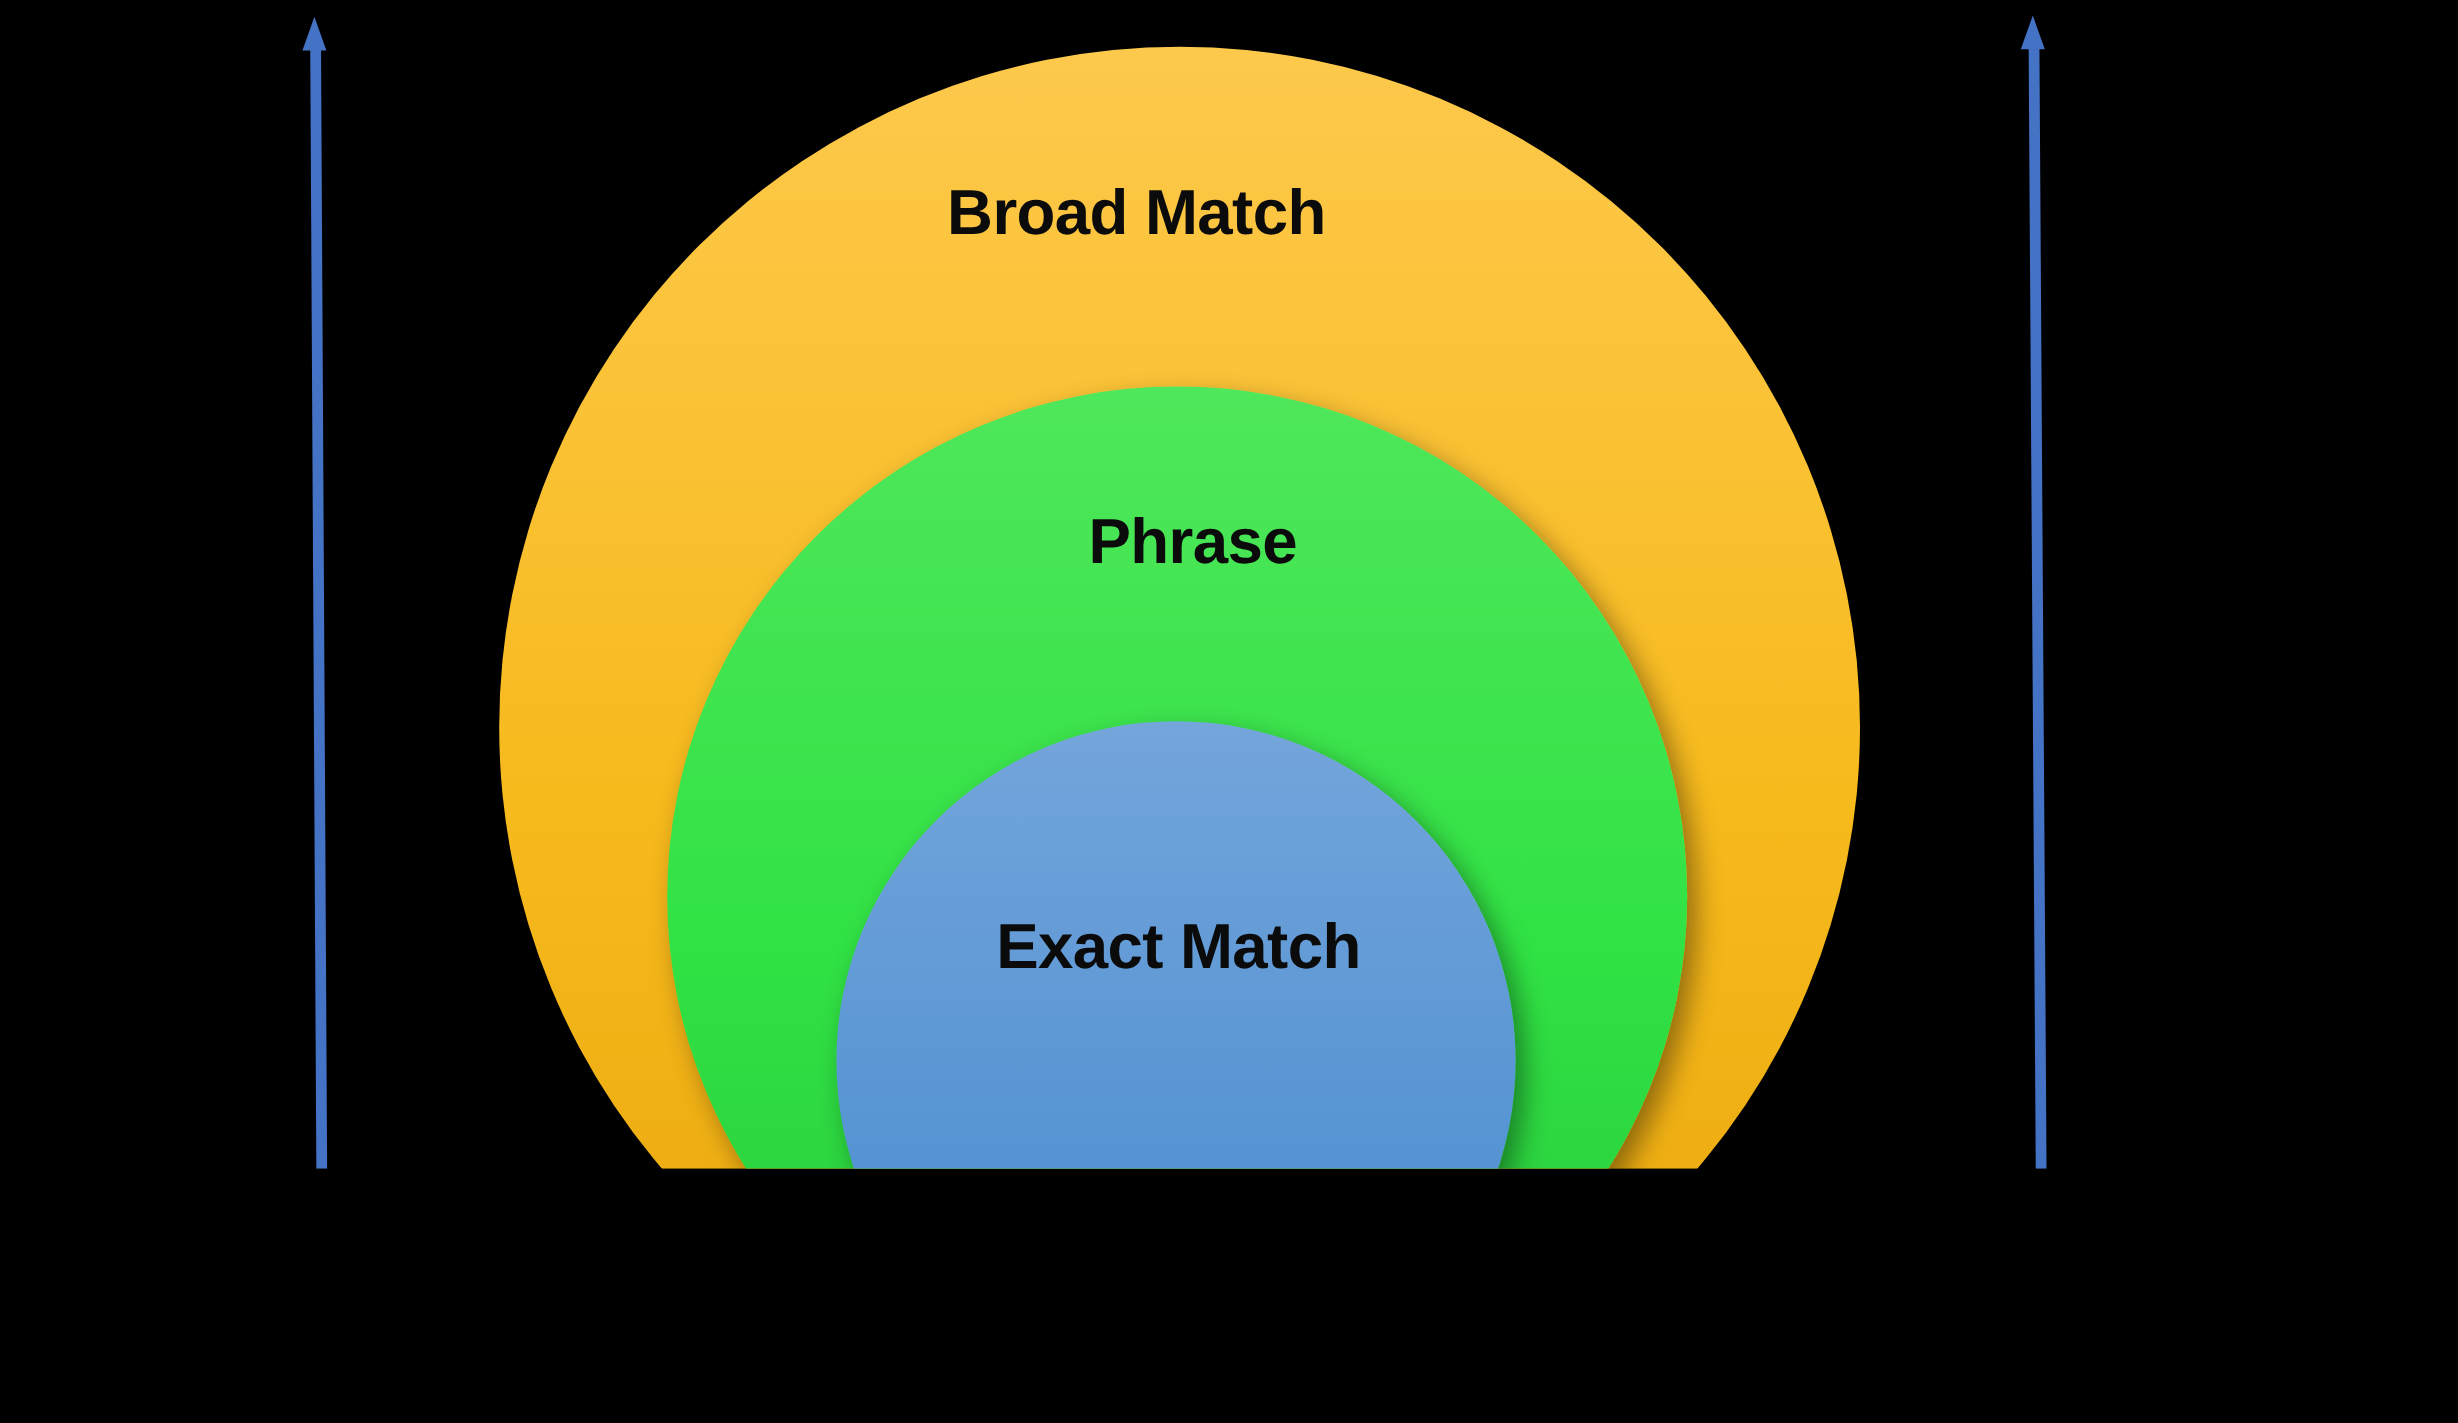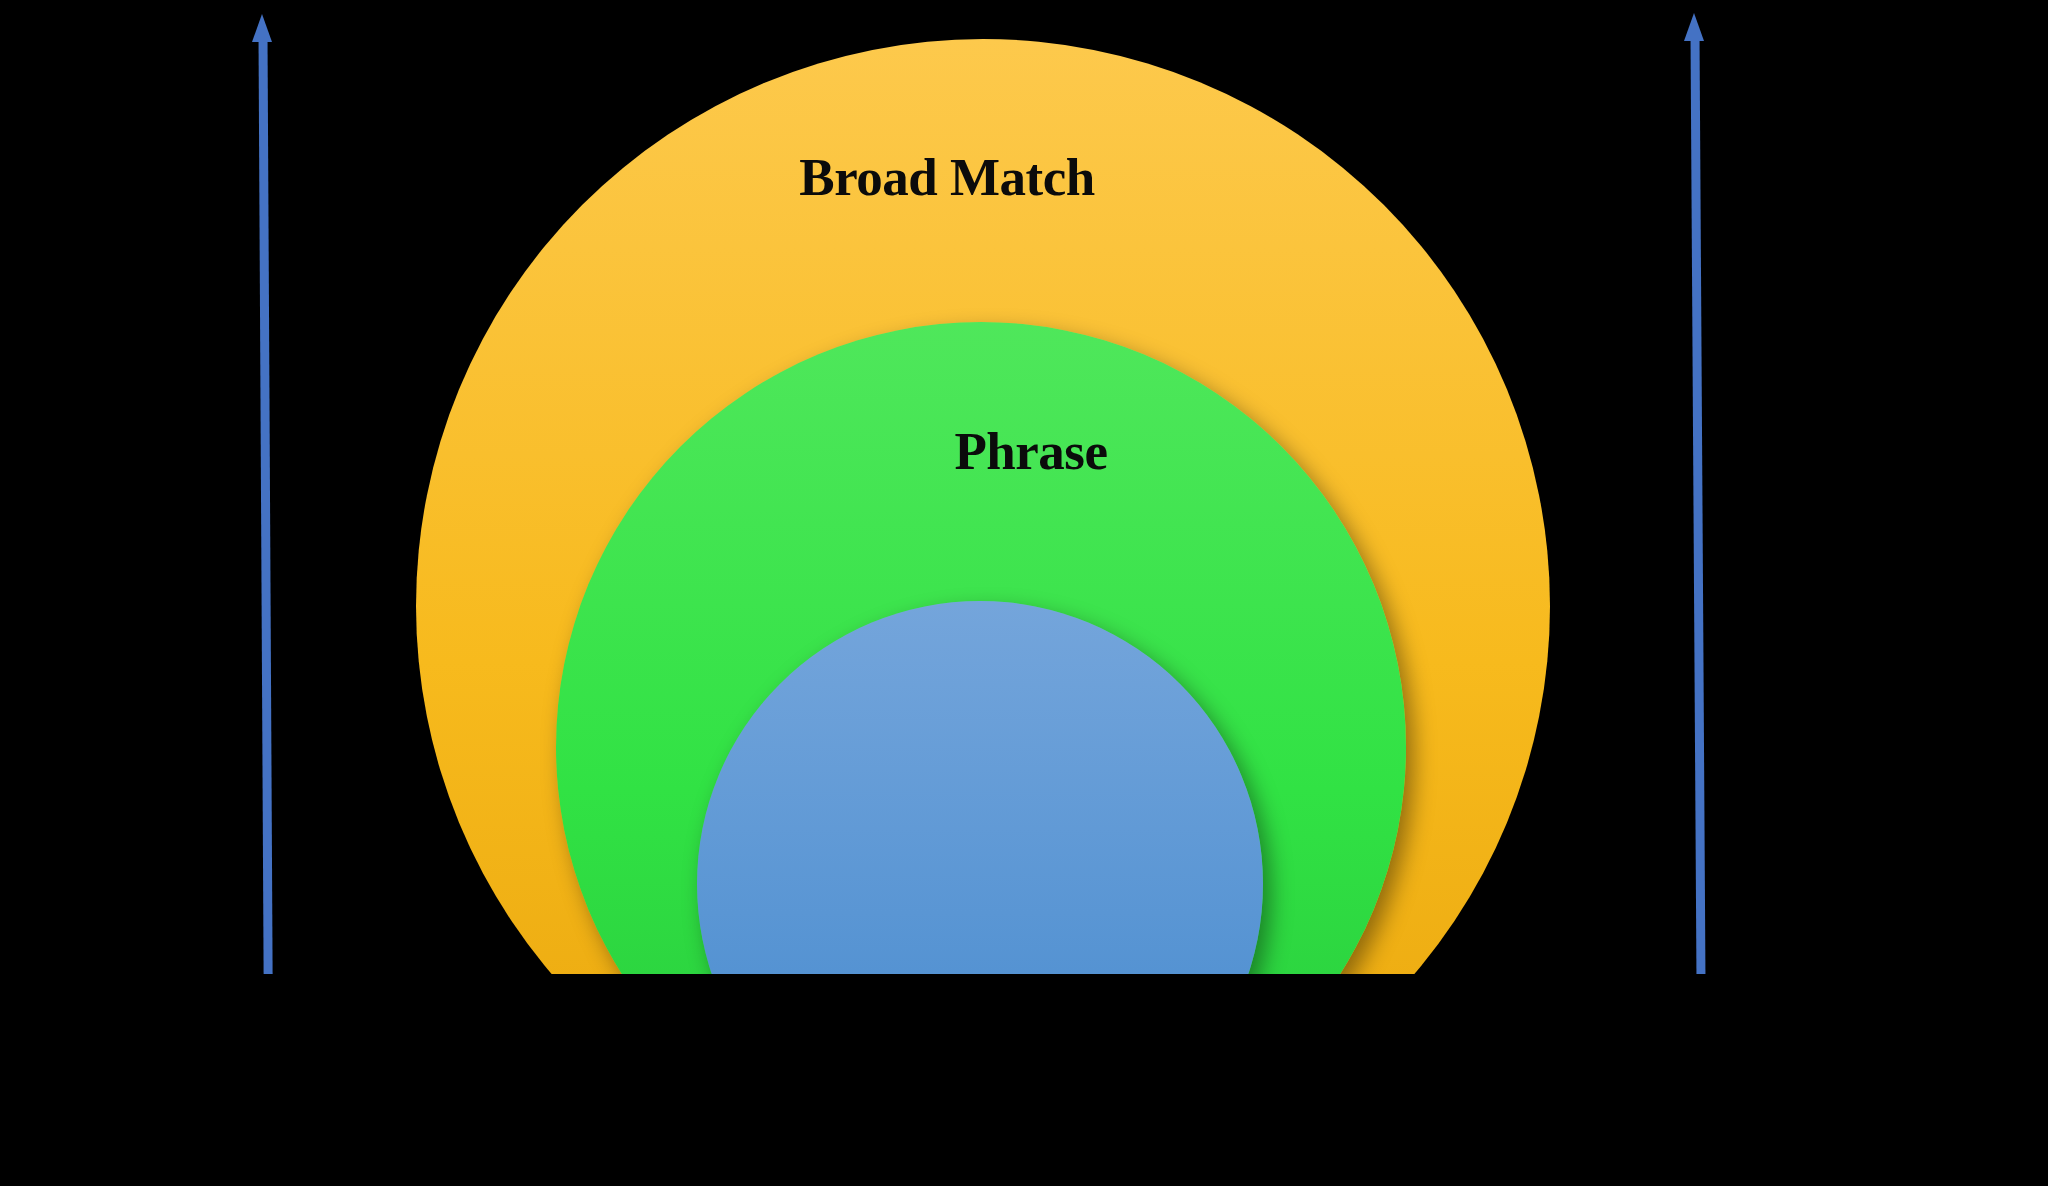--- a/index.html
+++ b/index.html
@@ -6,21 +6,21 @@
     margin: 0;
     padding: 0;
     background: #000;
   }
   .page {
     position: relative;
     width: 2048px;
     height: 974px;
     background: #000000;
     overflow: hidden;
-    font-family: Liberation Serif, serif;
+    font-family: Liberation Sans, sans-serif;
   }
   .circle {
     position: absolute;
     border-radius: 50%;
   }
   .circle.broad {
     left: 416px;
     top: 39px;
     width: 1134px;
     height: 1134px;
@@ -44,21 +44,21 @@
     transform: translate(-50%, -50%);
     color: #0b0b0b;
     font-weight: bold;
     font-size: 53px;
     letter-spacing: -0.5px;
     white-space: nowrap;
     text-align: center;
     line-height: 1.16;
   }
   .label.broad-label { left: 947px; top: 178px; }
-  .label.phrase-label { left: 1031px; top: 452px; }
+  .label.phrase-label { left: 994px; top: 452px; }
   .label.exact-label { left: 982px; top: 789px; }
   .arrow-svg {
     position: absolute;
     top: 0;
     height: 1186px;
     width: 52px;
   }
   .arrow-svg.left-arrow { left: 240px; }
   .arrow-svg.right-arrow { left: 1672px; }
 </style>
@@ -84,14 +84,15 @@
   <div class="circle phrase" style="background: linear-gradient(rgb(79, 231, 91) 0%, rgb(49, 226, 68) 55%, rgb(40, 201, 60) 100%);"></div>
 
   <div class="circle exact" style="background: linear-gradient(rgb(116, 165, 219) 0%, rgb(90, 150, 212) 55%, rgb(68, 137, 206) 100%);"></div>
 
   <div class="label broad-label" style="color: rgb(11, 11, 11);">Broad Match</div>
 
   <div class="label phrase-label" style="color: rgb(11, 11, 11);">
     <div>Phrase</div>
   </div>
 
+  <div class="label exact-label" style="color: rgb(11, 11, 11);">Exact Match</div>
 
 </div>
 
 </body></html>

